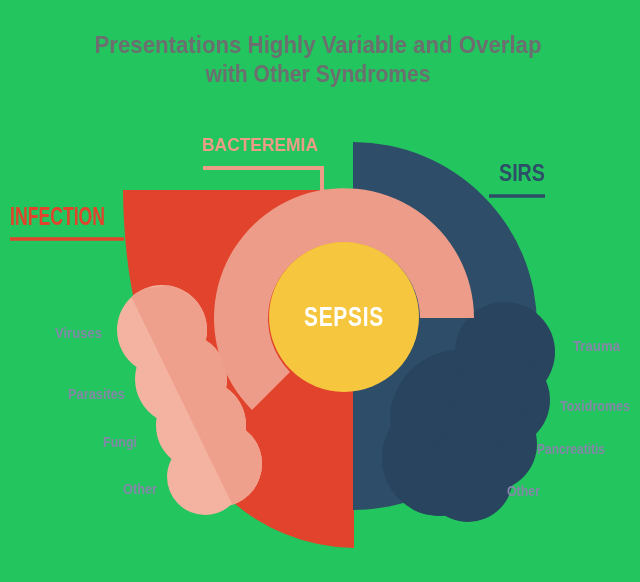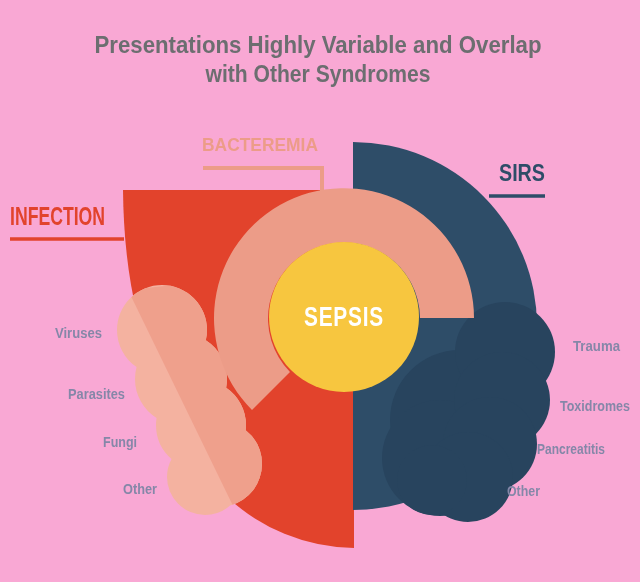--- a/index.html
+++ b/index.html
@@ -1,17 +1,17 @@
 <!DOCTYPE html>
 <html><head>
 <meta charset="utf-8">
 <style>
   html, body { margin: 0; padding: 0; background: #ffffff; }
   body { font-family: "Liberation Sans", "DejaVu Sans", sans-serif; }
-  .stage { position: relative; width: 640px; height: 582px; background: #f9a8d4; overflow: hidden; }
+  .stage { position: relative; width: 640px; height: 582px; background: #22c55e; overflow: hidden; }
   svg { display: block; }
   text { font-family: "Liberation Sans", "DejaVu Sans", sans-serif; }
   .title-text   { font-weight: bold; font-size: 24px; }
   .title-text2  { font-weight: bold; font-size: 24px; }
   .region-label { font-weight: bold; }
   .item-label   { font-weight: bold; font-size: 15px; }
   .sepsis-label { font-weight: bold; font-size: 27px; letter-spacing: 1px; }
 </style>
 </head>
 <body>

